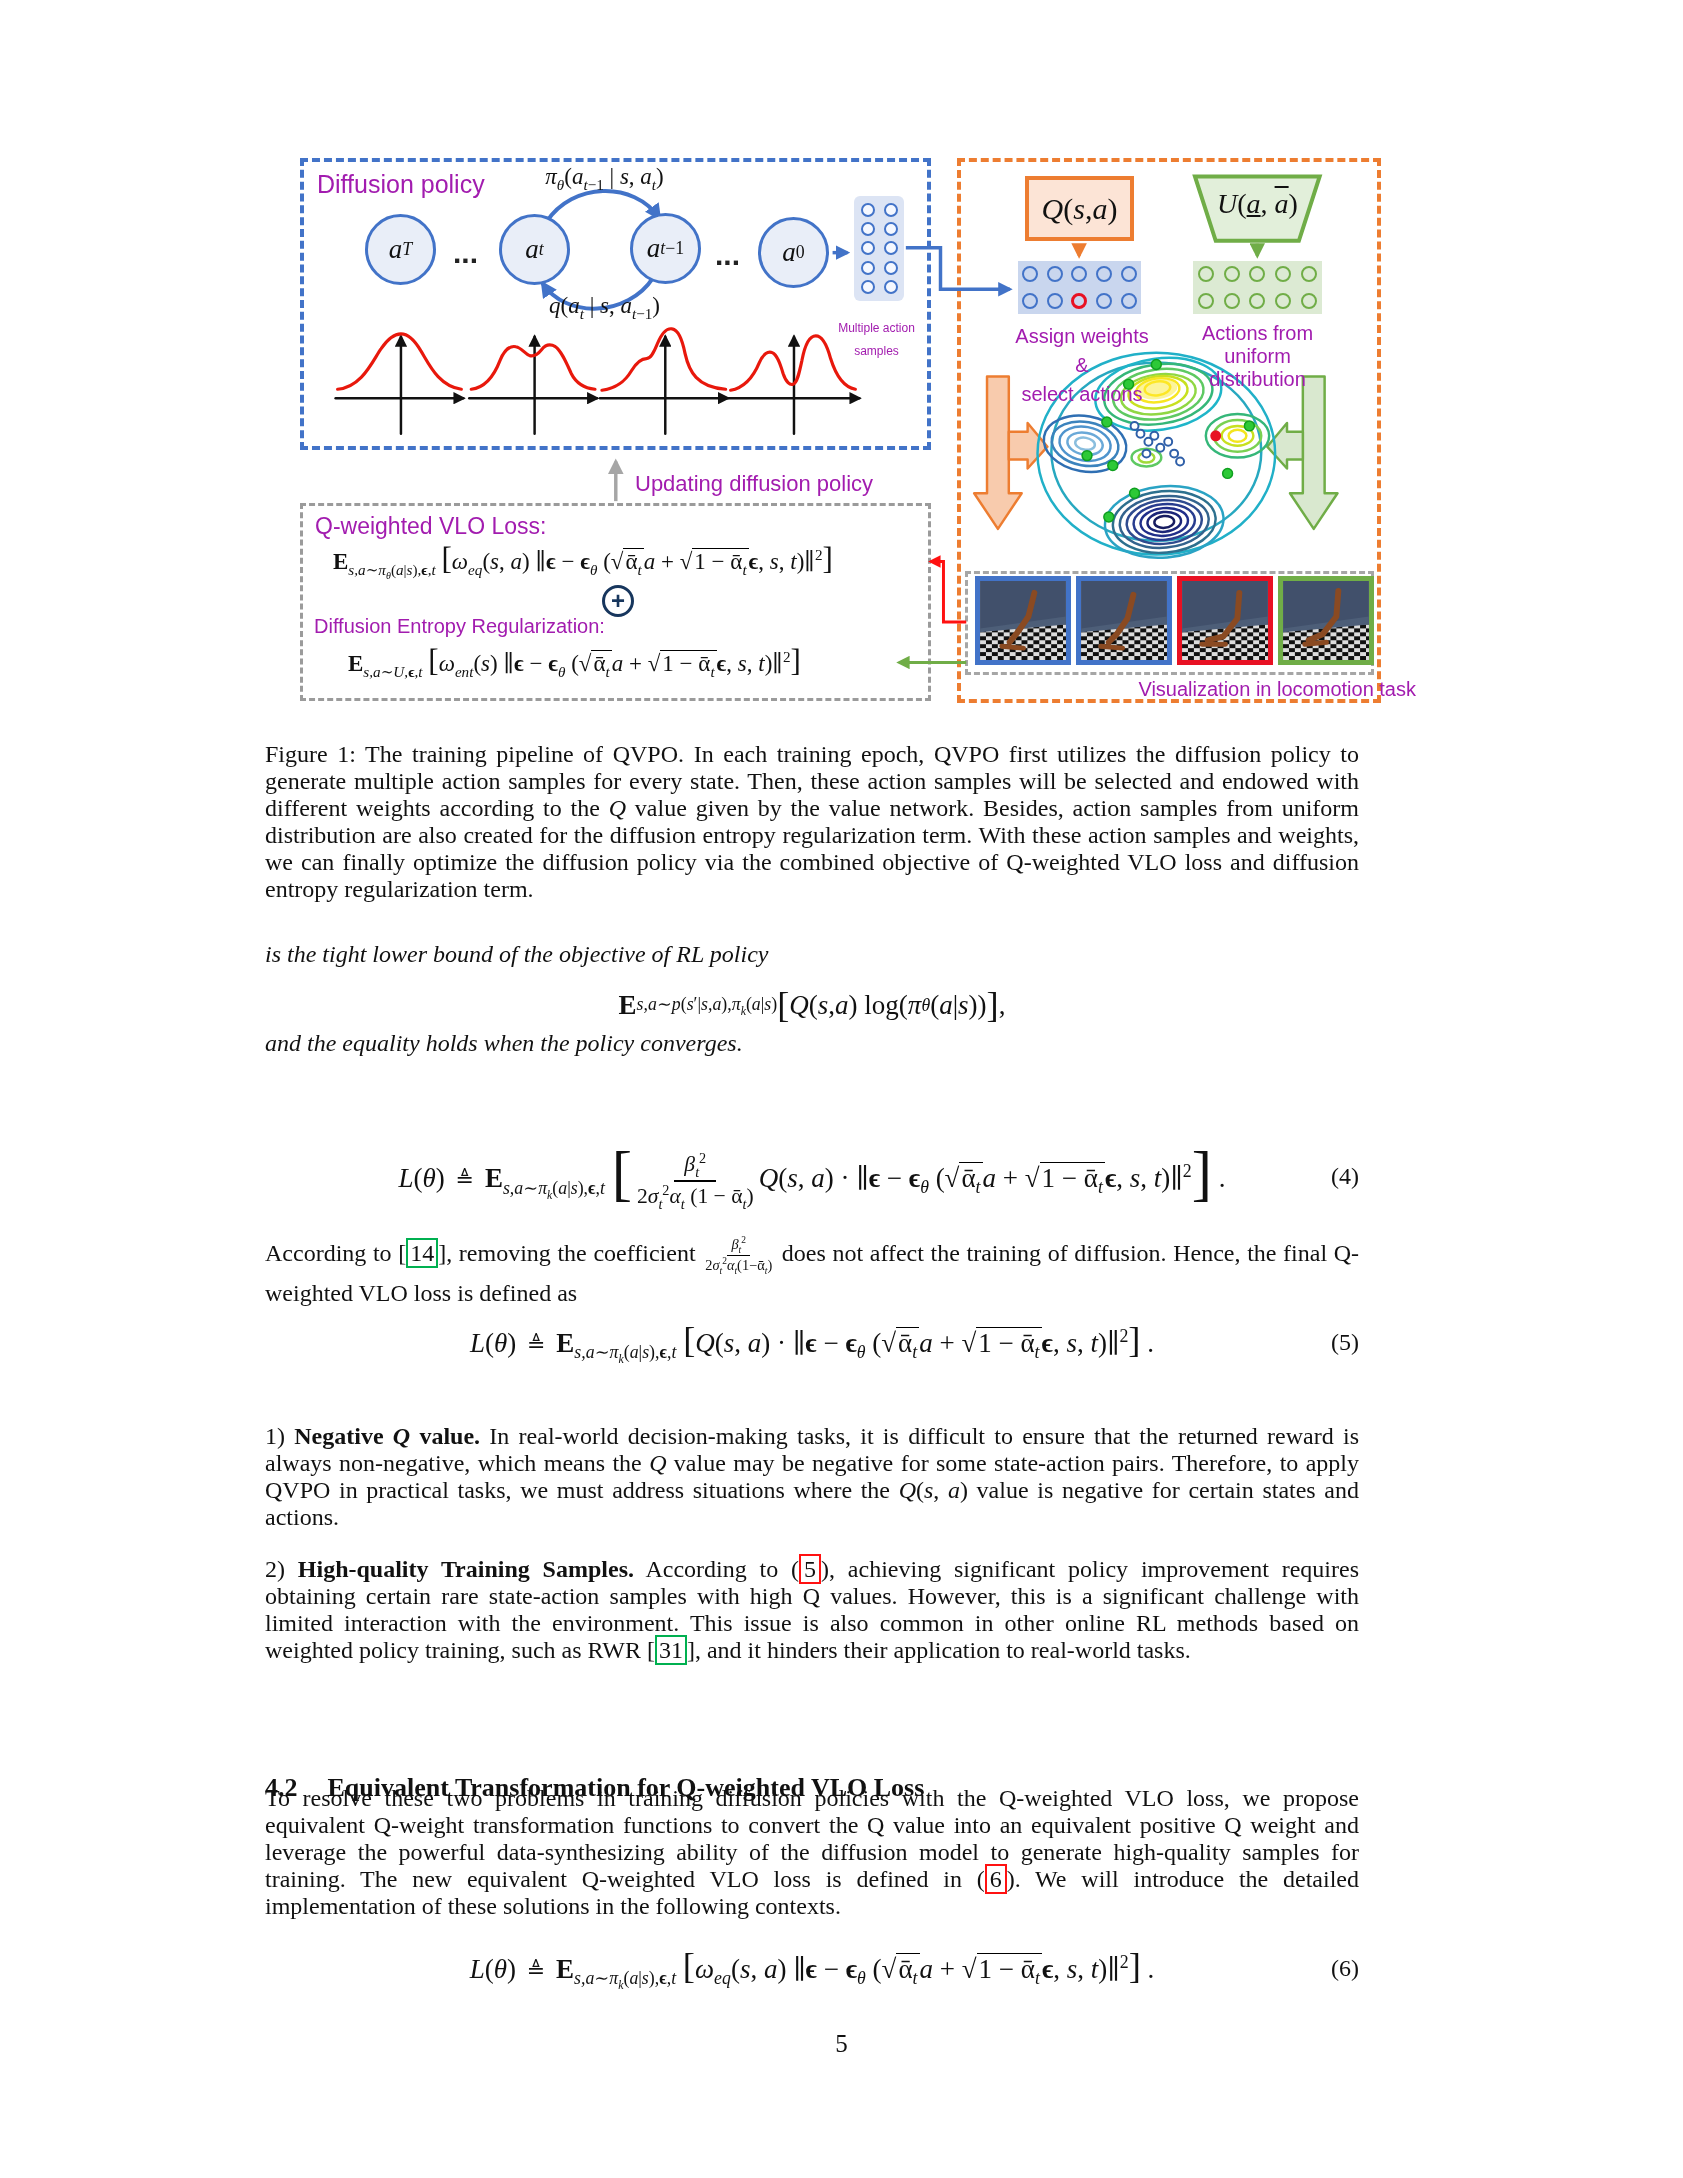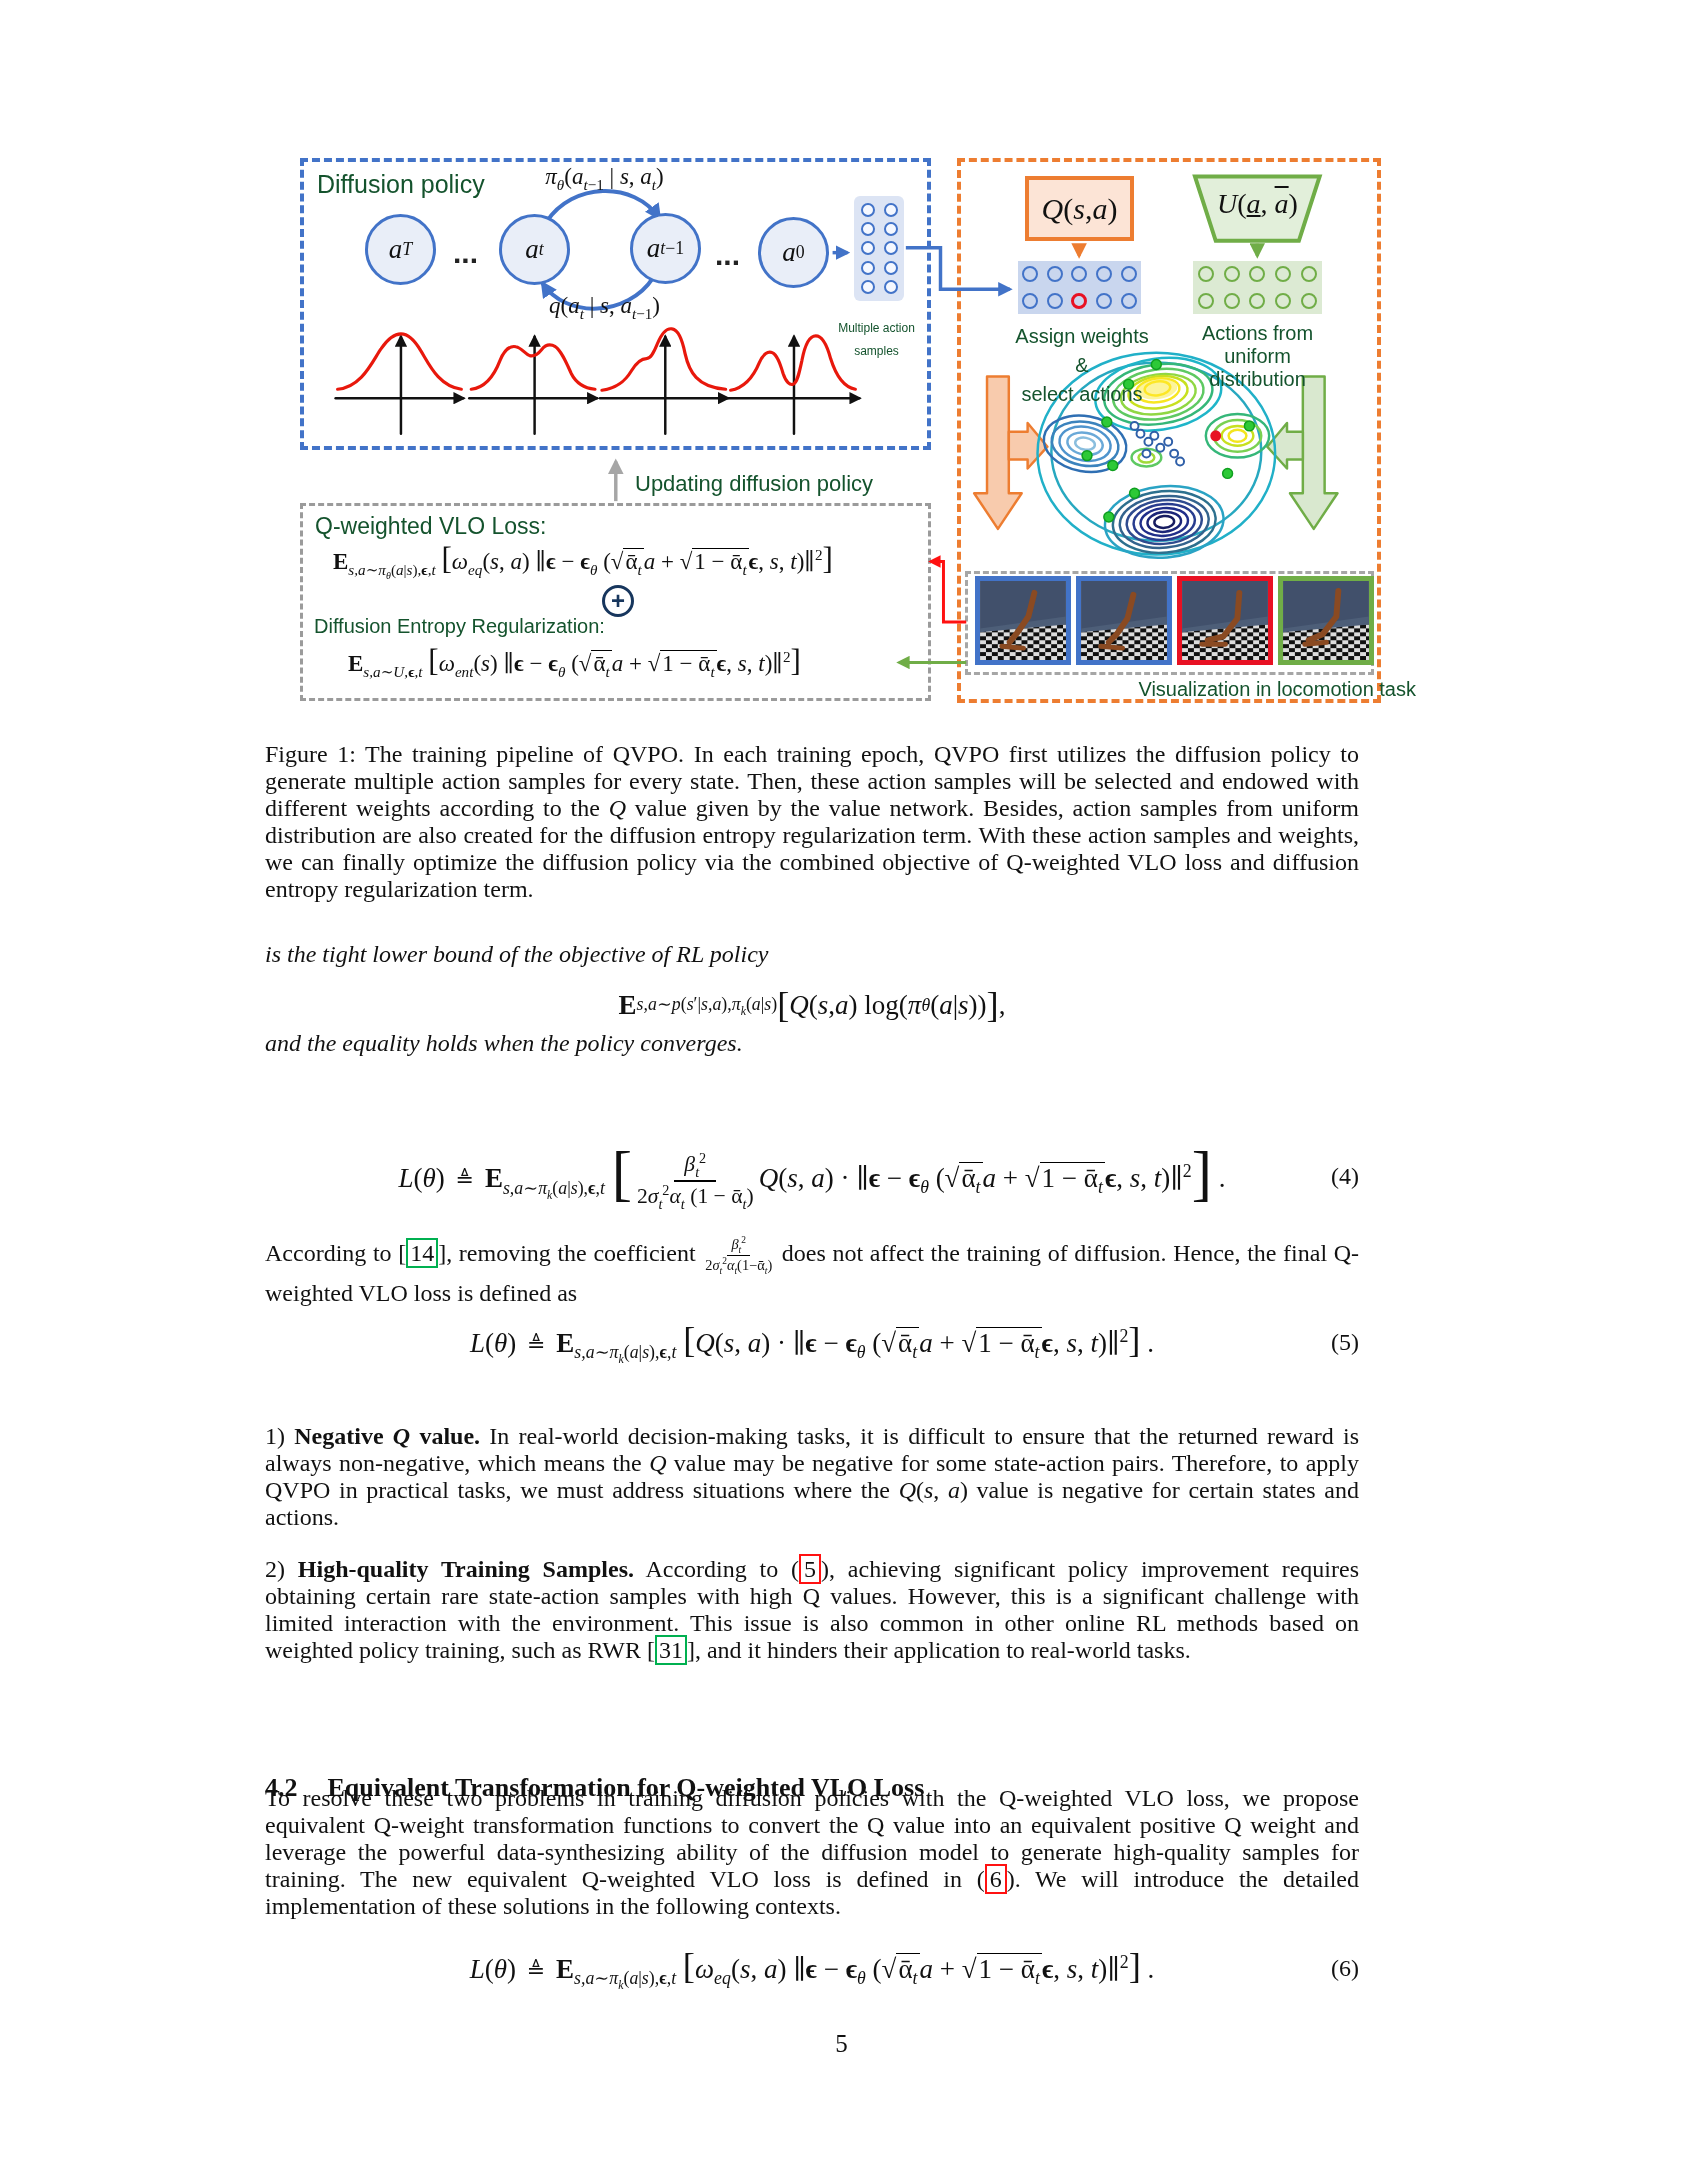--- a/index.html
+++ b/index.html
@@ -8,21 +8,21 @@
   .abs{position:absolute;}
   
   .blue-box{left:300px;top:158px;width:631px;height:292px;border:4px dashed #4273c8;box-sizing:border-box;}
   .orange-box{left:957px;top:158px;width:424px;height:545px;border:4px dashed #ed7d31;box-sizing:border-box;}
   .loss-box{left:300px;top:503px;width:631px;height:198px;border:3px dashed #9b9b9b;box-sizing:border-box;}
   .viz-box{left:965px;top:571px;width:409px;height:104px;border:3px dashed #a6a6a6;box-sizing:border-box;}
   .node{position:absolute;width:71px;height:71px;border-radius:50%;background:#e9eef8;border:3px solid #4273c8;
         box-sizing:border-box;display:flex;align-items:center;justify-content:center;font-size:27px;}
   .dots{position:absolute;font-weight:bold;font-size:30px;color:#222;font-family:"Liberation Sans",sans-serif;}
   .mathlab{position:absolute;font-size:23px;white-space:nowrap;text-align:center;}
-  .flabel{position:absolute;font-family:"Liberation Sans","DejaVu Sans",sans-serif;color:#14532d;}
+  .flabel{position:absolute;font-family:"Liberation Sans","DejaVu Sans",sans-serif;color:#a21caf;}
   .qbox{left:1025px;top:176px;width:109px;height:65px;background:#fce4d6;border:4px solid #ed7d31;box-sizing:border-box;
         display:flex;align-items:center;justify-content:center;font-size:30px;}
   .trap-text{left:1195px;top:188px;width:125px;text-align:center;font-size:28px;}
   .samplecol{left:854px;top:196px;width:50px;height:105px;background:#dce4f4;border-radius:6px;
         display:grid;grid-template-columns:repeat(2,1fr);justify-items:center;align-items:center;padding:4px 2px;box-sizing:border-box;}
   .samplecol .c{width:14px;height:14px;border-radius:50%;border:2.5px solid #4273c8;background:#f5f8ff;box-sizing:border-box;}
   .srow{position:absolute;display:grid;grid-template-columns:repeat(5,1fr);justify-items:center;align-items:center;box-sizing:border-box;}
   .srow .c{width:16px;height:16px;border-radius:50%;box-sizing:border-box;background:#ffffff00;}
   .srow-blue{left:1018px;top:261px;width:123px;height:53px;background:#c9d6ee;}
   .srow-blue .c{border:2.5px solid #4273c8;}

